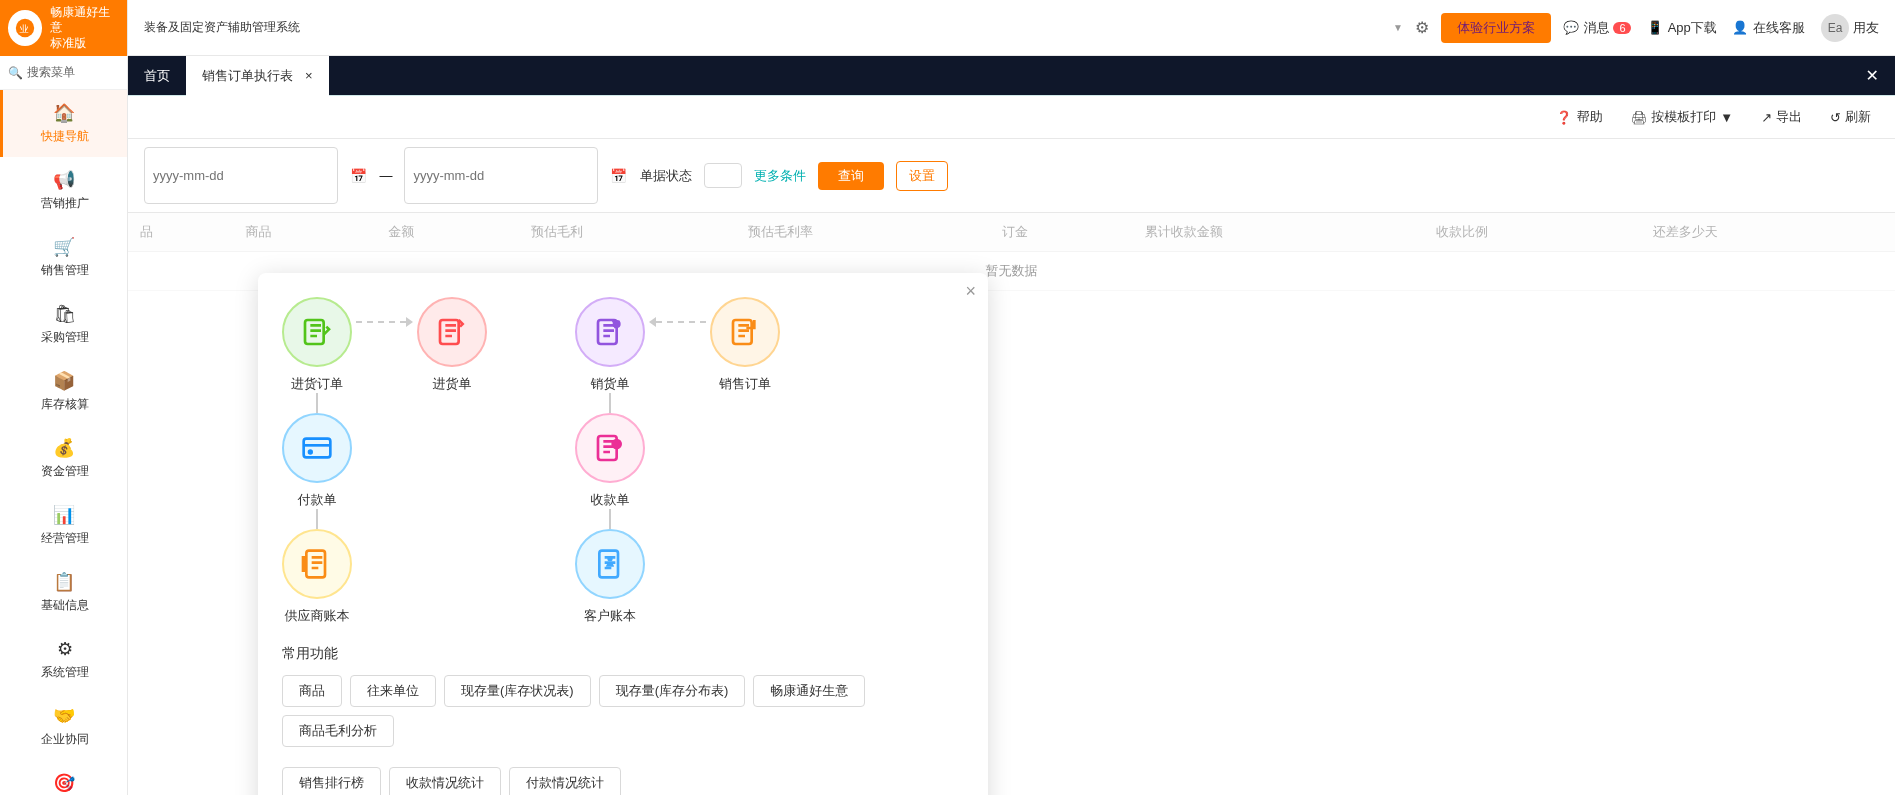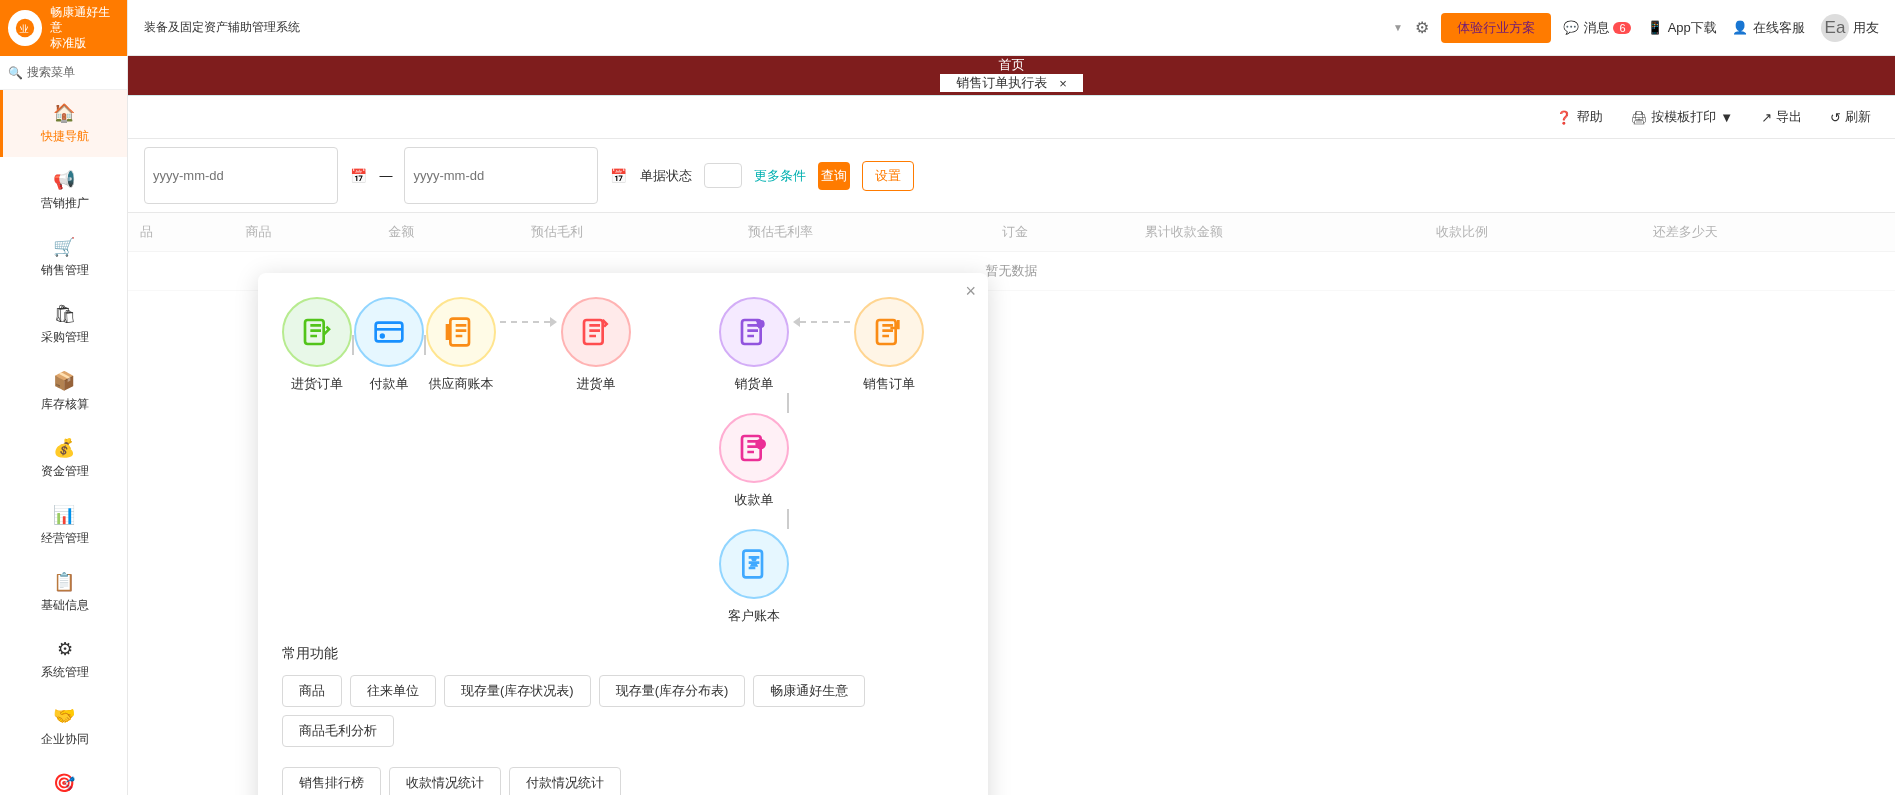--- a/index.html
+++ b/index.html
@@ -25,40 +25,40 @@
 
     
     .top-header { background: #fff; height: 56px; display: flex; align-items: center; padding: 0 16px; gap: 12px; border-bottom: 1px solid #e8e8e8; flex-shrink: 0; }
     .top-header-title { font-size: 12px; color: #333; flex: 1; }
     .top-header-actions { display: flex; align-items: center; gap: 16px; }
     .header-btn { display: flex; align-items: center; gap: 4px; cursor: pointer; font-size: 13px; color: #333; }
     .badge { background: #ff4d4f; color: #fff; border-radius: 10px; padding: 0 5px; font-size: 11px; min-width: 18px; text-align: center; }
     .try-btn { background: #ff7b00; color: #701a75; border: none; border-radius: 4px; padding: 6px 16px; cursor: pointer; font-size: 13px; }
     .settings-icon { cursor: pointer; color: #666; font-size: 16px; }
     .dropdown-arrow { font-size: 10px; color: #999; cursor: pointer; }
-    .user-avatar { width: 28px; height: 28px; border-radius: 50%; background: #ddd; display: flex; align-items: center; justify-content: center; font-size: 17px; color: #666; cursor: pointer; }
+    .user-avatar { width: 28px; height: 28px; border-radius: 50%; background: #ddd; display: flex; align-items: center; justify-content: center; font-size: 12px; color: #666; cursor: pointer; }
 
     
     .tab-bar { background: #e8f5f5; height: 40px; display: flex; align-items: center; padding: 0 0; flex-shrink: 0; border-bottom: 1px solid #d0e8e8; }
     .tab-item { padding: 0 16px; height: 40px; display: flex; align-items: center; cursor: pointer; font-size: 13px; color: #333; gap: 8px; }
     .tab-item.home { background: #e8f5f5; color: #00b0b0; }
     .tab-item.active { background: #fff; color: #333; border-top: 2px solid #00b0b0; }
     .tab-close-x { margin-left: 4px; cursor: pointer; }
 
     
     .toolbar { background: #fff; padding: 8px 16px; display: flex; align-items: center; gap: 12px; border-bottom: 1px solid #e8e8e8; flex-shrink: 0; }
     .toolbar-btn { display: flex; align-items: center; gap: 4px; cursor: pointer; font-size: 13px; color: #333; padding: 4px 8px; border-radius: 4px; }
 
     
     .filter-bar { background: #fff; padding: 8px 16px; display: flex; align-items: center; gap: 12px; border-bottom: 1px solid #e8e8e8; flex-shrink: 0; }
     .filter-input { border: 1px solid #d9d9d9; border-radius: 4px; padding: 20px 8px; font-size: 13px; color: #333; background: #fff; }
     .filter-label { color: #333; font-size: 13px; }
     .filter-select { border: 1px solid #d9d9d9; border-radius: 4px; padding: 4px 28px 4px 8px; font-size: 13px; color: #333; background: #fff; appearance: none; cursor: pointer; }
     .filter-more { color: #00b0b0; cursor: pointer; font-size: 13px; }
-    .search-btn { background: #ff7b00; color: #fff; border: none; border-radius: 4px; padding: 5px 3px; cursor: pointer; font-size: 13px; }
+    .search-btn { background: #ff7b00; color: #fff; border: none; border-radius: 4px; padding: 5px 20px; cursor: pointer; font-size: 13px; }
     .set-btn { background: #fff; color: #ff7b00; border: 1px solid #ff7b00; border-radius: 4px; padding: 5px 12px; cursor: pointer; font-size: 13px; }
     .date-icon { color: #999; font-size: 14px; cursor: pointer; }
 
     
     .table-area { flex: 1; overflow: auto; background: #fff; }
     .data-table { width: 100%; border-collapse: collapse; }
     .data-table th { background: #fafafa; padding: 10px 12px; text-align: left; font-size: 13px; color: #666; border-bottom: 1px solid #e8e8e8; white-space: nowrap; font-weight: normal; }
     .data-table td { padding: 10px 12px; font-size: 13px; color: #333; border-bottom: 1px solid #f0f0f0; }
     .no-data { text-align: center; padding: 60px; color: #999; font-size: 14px; }
 
@@ -93,21 +93,21 @@
     .popup-scroll { overflow-x: auto; overflow-y: hidden; border-top: 1px solid #e8e8e8; padding-top: 8px; margin-top: 8px; }
     .scroll-track { height: 8px; background: #f0f0f0; border-radius: 4px; position: relative; margin: 4px 0; }
     .scroll-thumb { height: 8px; background: #ccc; border-radius: 4px; width: 80%; position: absolute; left: 0; }
 
     .main-content-wrapper { display: flex; flex-direction: column; height: calc(795px - 56px - 40px); }
 
     
     .tab-bar-close { margin-left: auto; padding: 0 16px; cursor: pointer; color: #999; font-size: 16px; }
 
     
-    .tab-bar { background: #7f1d1d; flex-direction: column; }
+    .tab-bar { background: #0f172a; }
     .tab-item.home { background: transparent; color: #fff; }
     .tab-item.active { background: #fff; color: #333; border-top: none; border-bottom: none; }
     .tab-bar-close { color: #fff; }
   </style>
 </head>
 <body>
 
 <div class="app-container">
 
   <div class="sidebar">
@@ -274,21 +274,21 @@
           </tbody>
         </table>
 
         <div class="overlay"></div>
 
         <div class="popup">
           <span class="popup-close">×</span>
 
           <div style="display:flex; align-items:flex-start; gap:4px; margin-bottom:20px;">
 
-            <div style="display:flex; flex-direction:row; align-items:center;">
+            <div style="display:flex; flex-direction:column; align-items:center;">
               <div class="flow-node">
                 <div class="flow-circle green">
                   <svg width="32" height="32" viewBox="0 0 24 24" fill="none" stroke="#52c41a" stroke-width="2">
                     <rect x="3" y="3" width="14" height="18" rx="2"></rect>
                     <path d="M7 7h8M7 11h8M7 15h5"></path>
                     <path d="M19 8l2 2-4 4" stroke="#52c41a"></path>
                   </svg>
                 </div>
                 <span class="flow-label">进货订单</span>
               </div>
@@ -333,21 +333,21 @@
                     <path d="M7 7h8M7 11h8M7 15h5"></path>
                     <path d="M17 3l3 3-2 2" stroke="#ff4d4f"></path>
                   </svg>
                 </div>
                 <span class="flow-label">进货单</span>
               </div>
             </div>
 
             <div style="width:80px; margin-top:20px;"></div>
 
-            <div style="display:flex; flex-direction:column; align-items:flex-end;">
+            <div style="display:flex; flex-direction:column; align-items:center;">
               <div class="flow-node">
                 <div class="flow-circle purple">
                   <svg width="32" height="32" viewBox="0 0 24 24" fill="none" stroke="#9254de" stroke-width="2">
                     <rect x="3" y="3" width="14" height="18" rx="2"></rect>
                     <path d="M7 7h8M7 11h8M7 15h5"></path>
                     <circle cx="17" cy="6" r="3" fill="#9254de" stroke="none"></circle>
                     <text x="15" y="8" fill="white" font-size="5">¥</text>
                   </svg>
                 </div>
                 <span class="flow-label">销货单</span>

